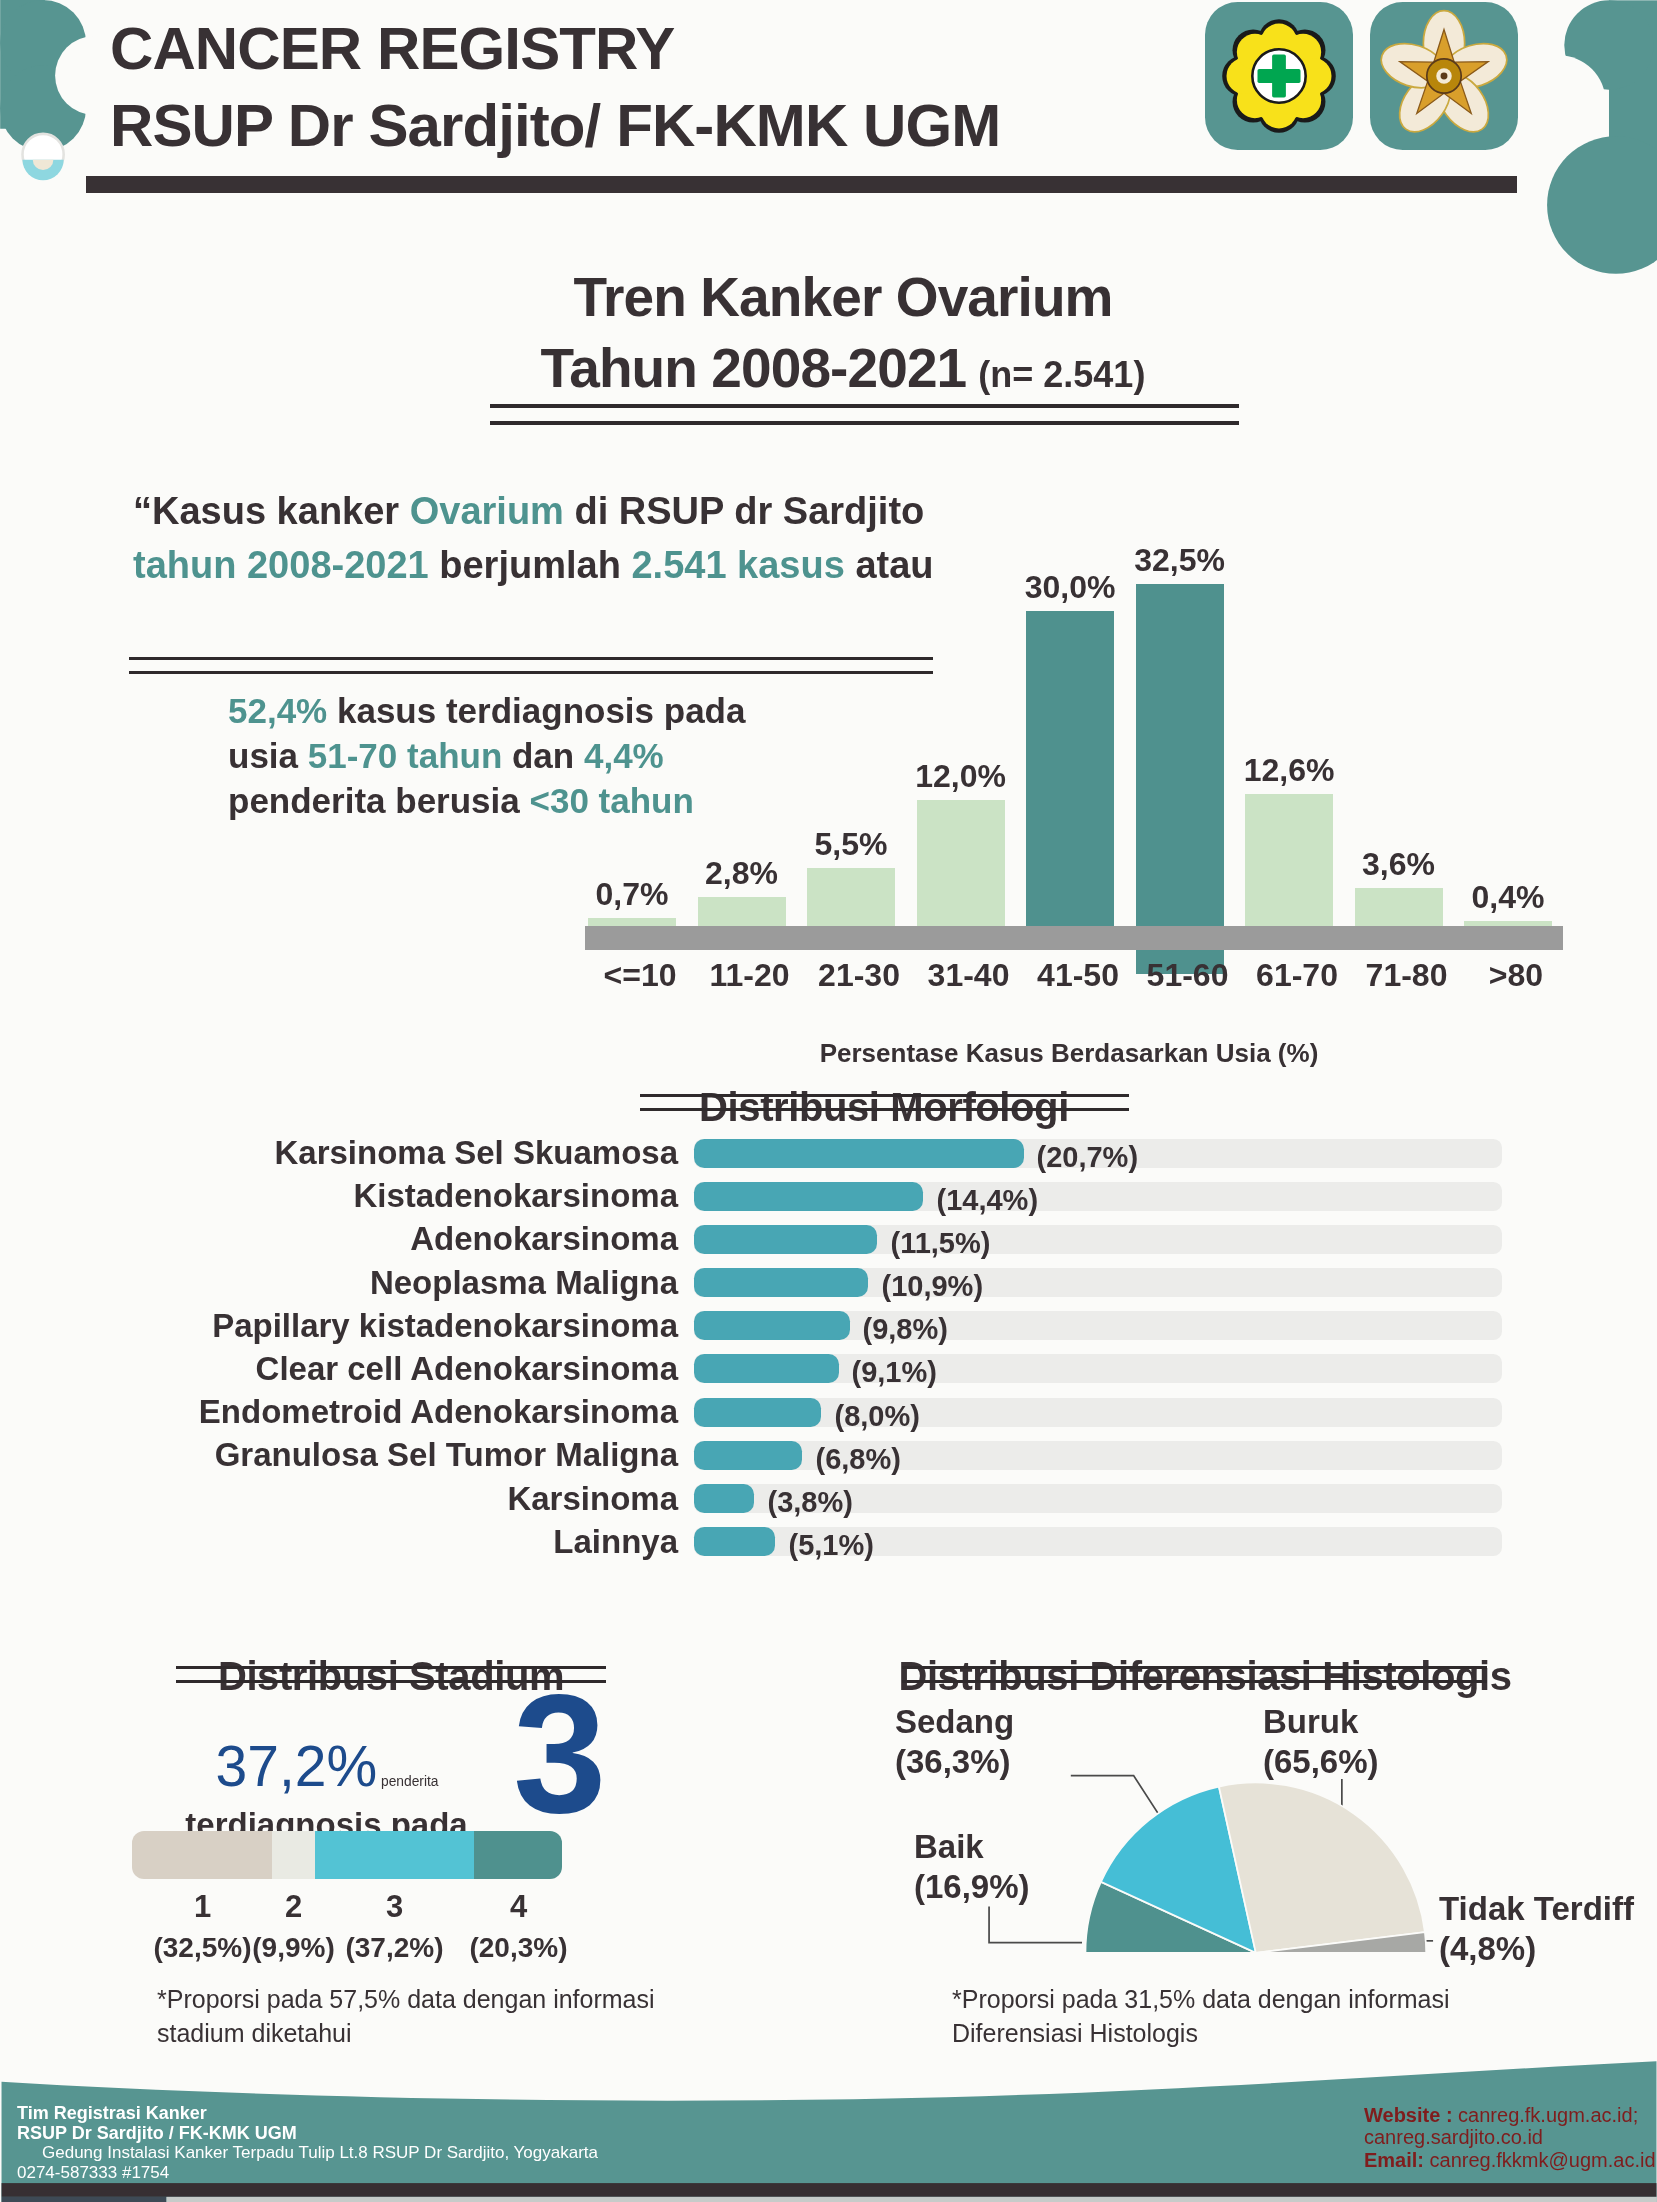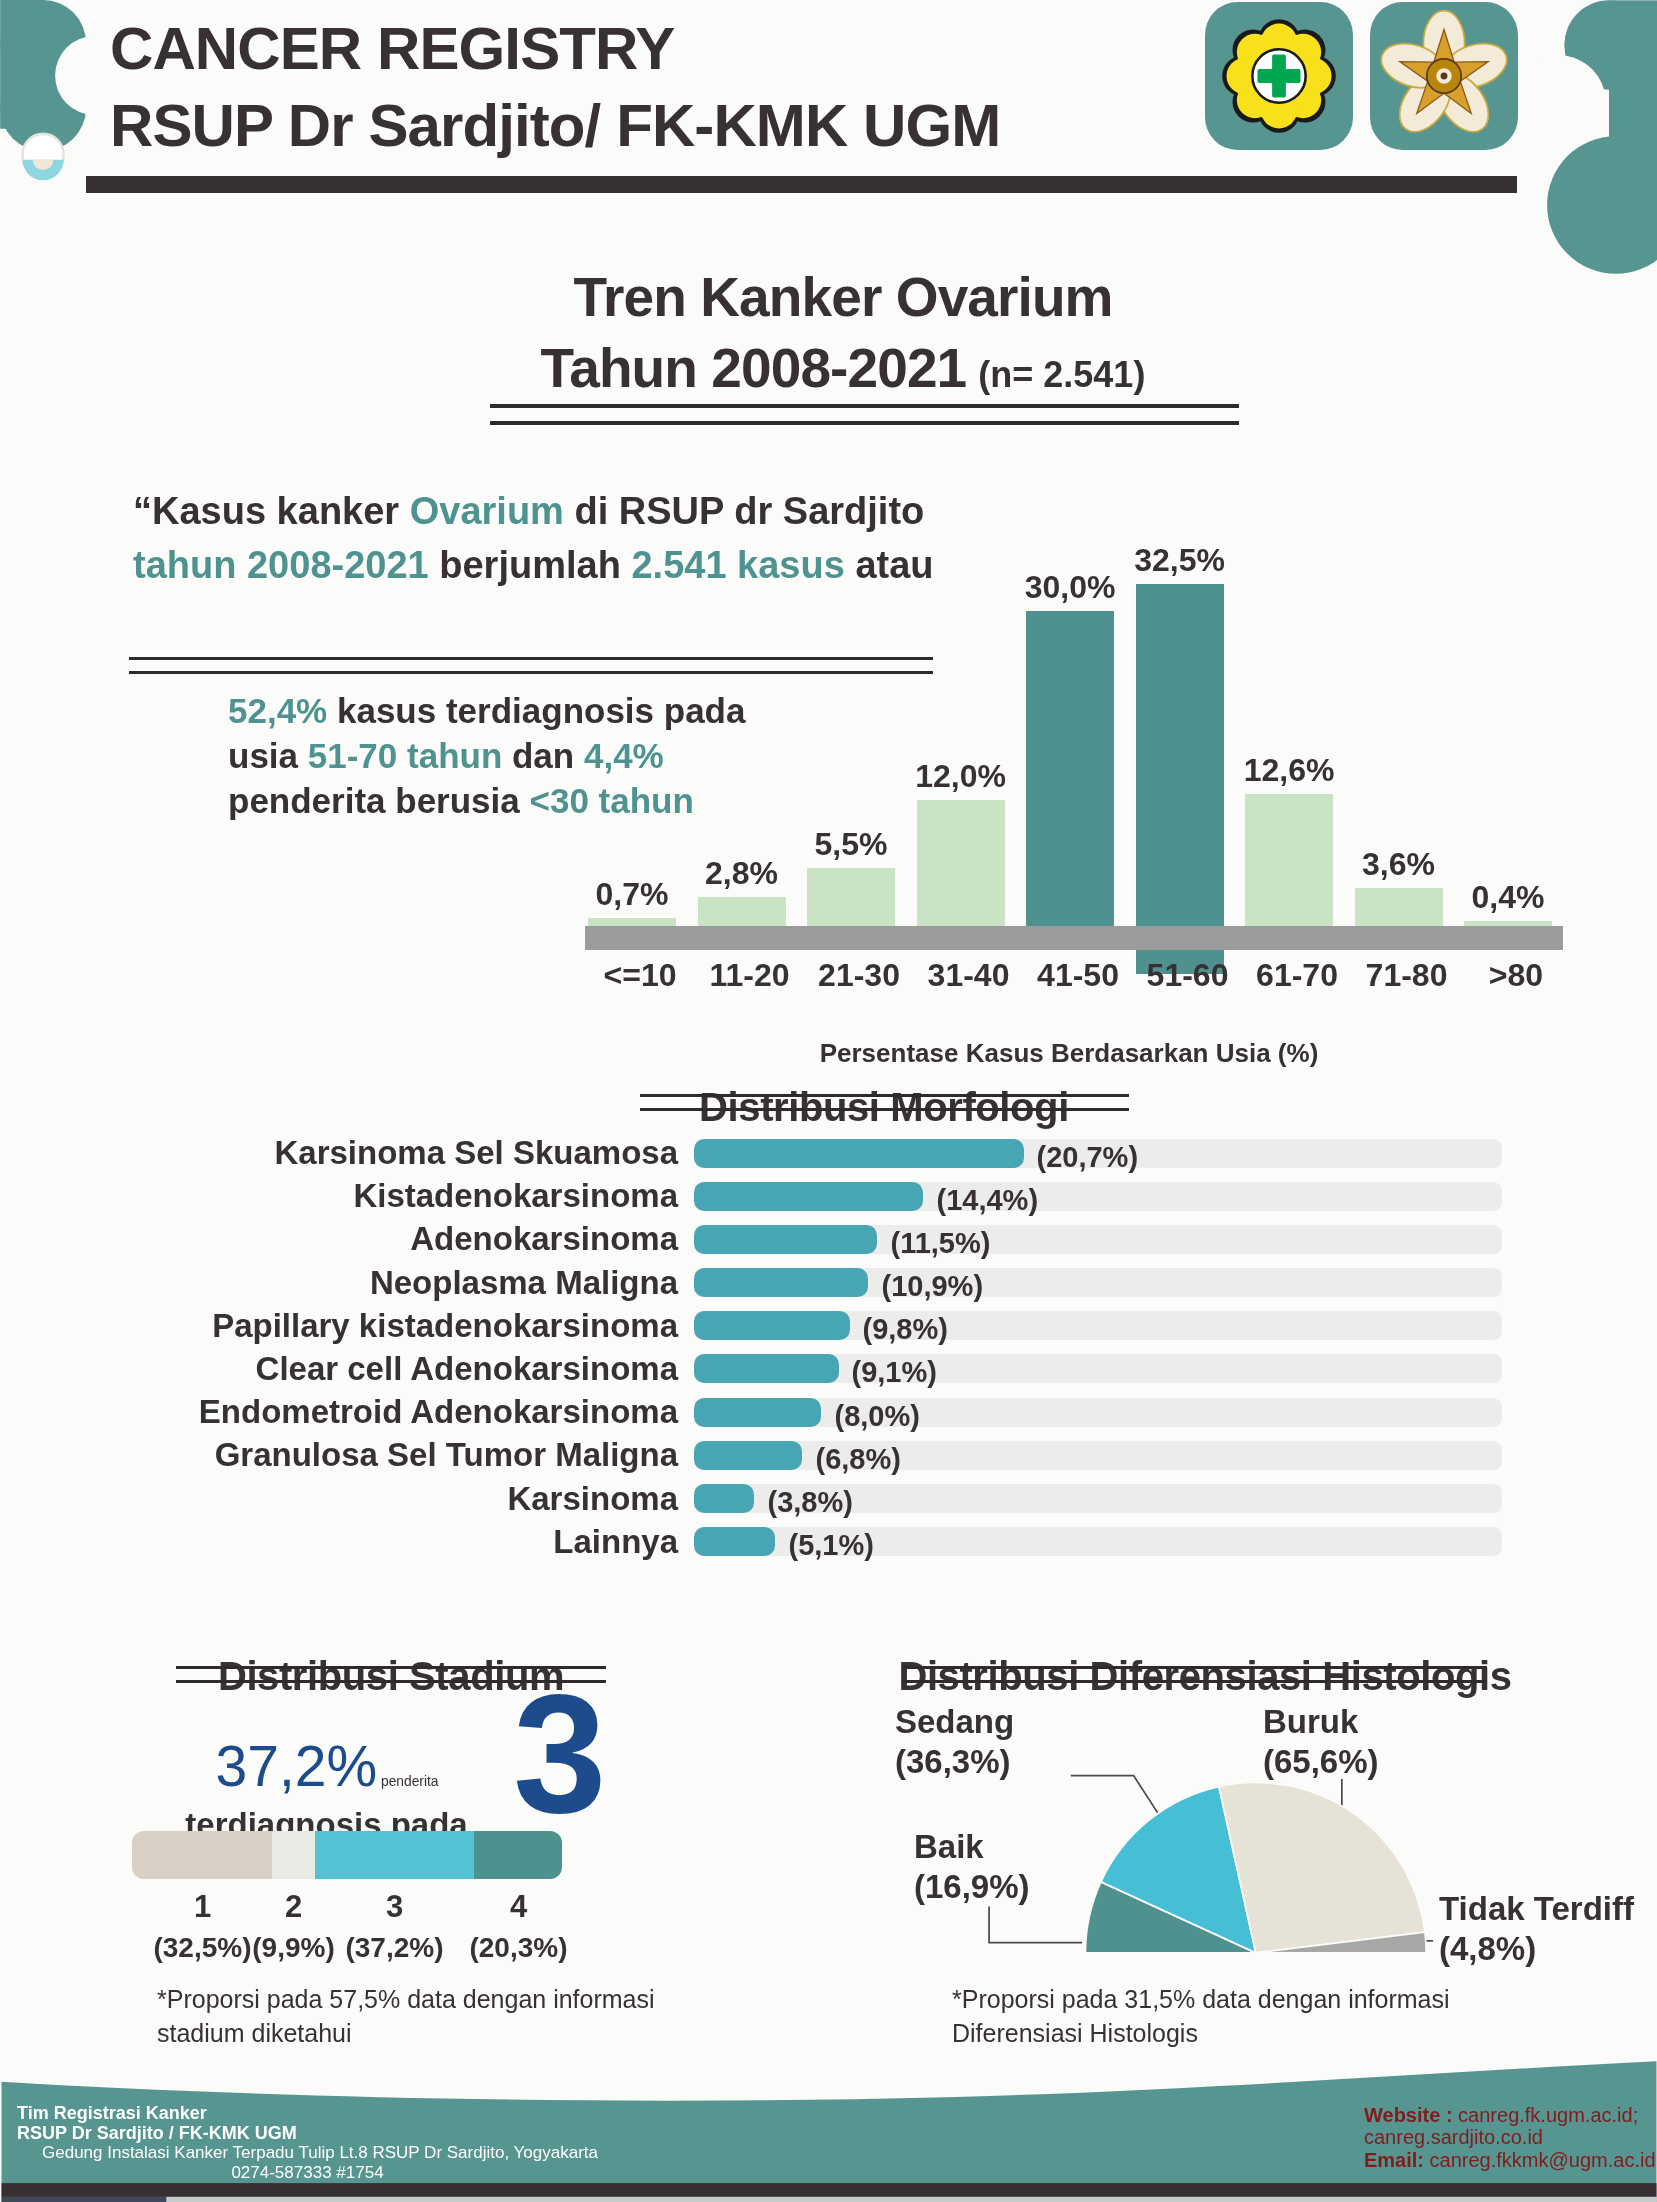--- a/index.html
+++ b/index.html
@@ -350,21 +350,21 @@
   <svg class="abs" style="left:0;top:2056px" width="1658" height="146" viewBox="0 0 1927 170">
     <path d="M0,30 C300,48 700,58 1100,48 C1400,40 1650,20 1927,6 L1927,170 L0,170 Z" fill="#579591"></path>
     <rect x="0" y="148" width="1927" height="16" fill="#372f32"></rect>
     <rect x="0" y="164" width="192" height="6" fill="#3e4a55"></rect>
     <rect x="192" y="164" width="1735" height="6" fill="#c6cbc9"></rect>
   </svg>
   <div class="abs" style="left:17px;top:2103px">
       <div class="f-left-b" style="line-height: 20px;">Tim Registrasi Kanker</div>
       <div class="f-left-b" style="line-height: 20px;">RSUP Dr Sardjito / FK-KMK UGM</div>
       <div class="f-left-r" style="line-height: 20px; margin-left: 25px;">Gedung Instalasi Kanker Terpadu Tulip Lt.8 RSUP Dr Sardjito, Yogyakarta</div>
-      <div class="f-left-r" style="line-height: 20px; text-align: center;">0274-587333 #1754</div>
+      <div class="f-left-r" style="line-height: 20px;">0274-587333 #1754</div>
     </div>
   <div class="abs" style="left:1364px;top:2104px">
       <div class="f-right" style="line-height: 22.4px;"><span class="seg-b">Website :</span> canreg.fk.ugm.ac.id;</div>
       <div class="f-right" style="line-height: 22.4px;">canreg.sardjito.co.id</div>
       <div class="f-right" style="line-height: 22.4px;"><span class="seg-b">Email:</span> canreg.fkkmk@ugm.ac.id</div>
     </div>
 
 </div>
 
 

